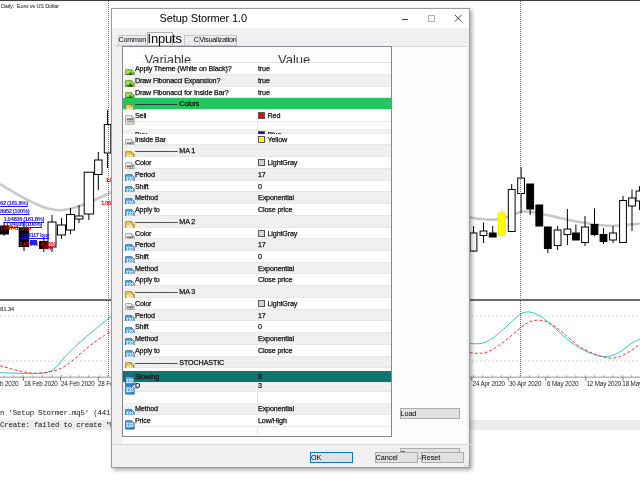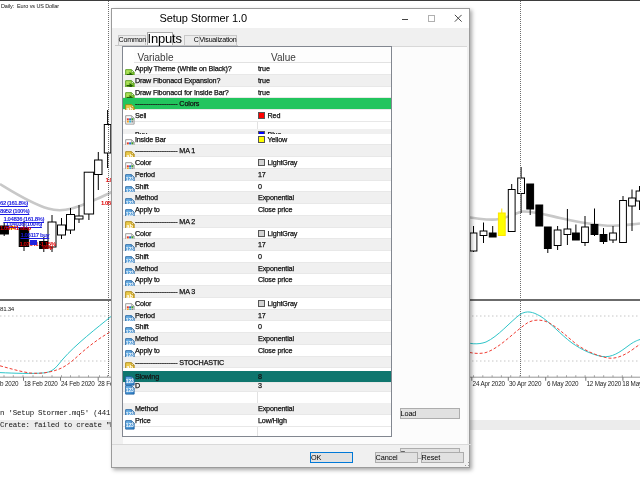--- a/index.html
+++ b/index.html
@@ -31,22 +31,22 @@
 .tab { top:26px; height:9.6px; background:#ececec; border:1px solid #c8c8c8; border-bottom:none;
   font-size:7.1px; color:#000; text-align:center; line-height:9.4px; letter-spacing:-0.2px; }
 #tab-sel { left:34.5px; top:22.8px; width:26px; height:13.2px; background:#fcfcfc;
   border:1px solid #ababab; border-bottom:none; z-index:3;
   font-size:13px; text-align:center; line-height:12px; letter-spacing:-0.2px; }
 #tabline { left:3px; top:35.9px; width:123px; height:1px; background:#c8c8c8; z-index:1; }
 #whitepanel { left:10.5px; top:36.5px; width:344px; height:398px; background:#fcfcfc;
   border-top:1px solid #d8d8d8; }
 #tbl { left:9.5px; top:36.8px; width:270.5px; height:391.5px; background:#fff;
   border:1px solid #828790; overflow:hidden; }
-#thead { left:11px; top:0; width:100%; height:16.5px; background:#fdfdfd; border-bottom:1px solid #e2e2e2;
-  font-size:10px; color:#3c3c3c; }
+#thead { left:18px; top:0; width:100%; height:16.5px; background:#fdfdfd; border-bottom:1px solid #e2e2e2;
+  font-size:13px; color:#3c3c3c; }
 #th1 { position:absolute; left:4px; top:5px; }
 #th2 { position:absolute; left:137.5px; top:5px; }
 #colsep { left:134px; top:0; width:1px; height:100%; background:#e2e2e2; }
 .trow { position:absolute; left:0; width:100%; height:11.73px; border-bottom:1px solid #e8e8e8; }
 .ric { position:absolute; left:2.5px; top:1px; }
 .rname { position:absolute; left:12.4px; top:0; font-size:7.2px; line-height:11.73px; color:#000;
   letter-spacing:-0.15px; white-space:pre; -webkit-text-stroke:0.25px #222; }
 .rval { position:absolute; left:135.5px; top:0; font-size:7.2px; line-height:11.73px; color:#000;
   letter-spacing:-0.15px; white-space:nowrap; -webkit-text-stroke:0.25px #222; }
 .sw { display:inline-block; width:7px; height:7px; vertical-align:-1px; margin-right:2.5px;

